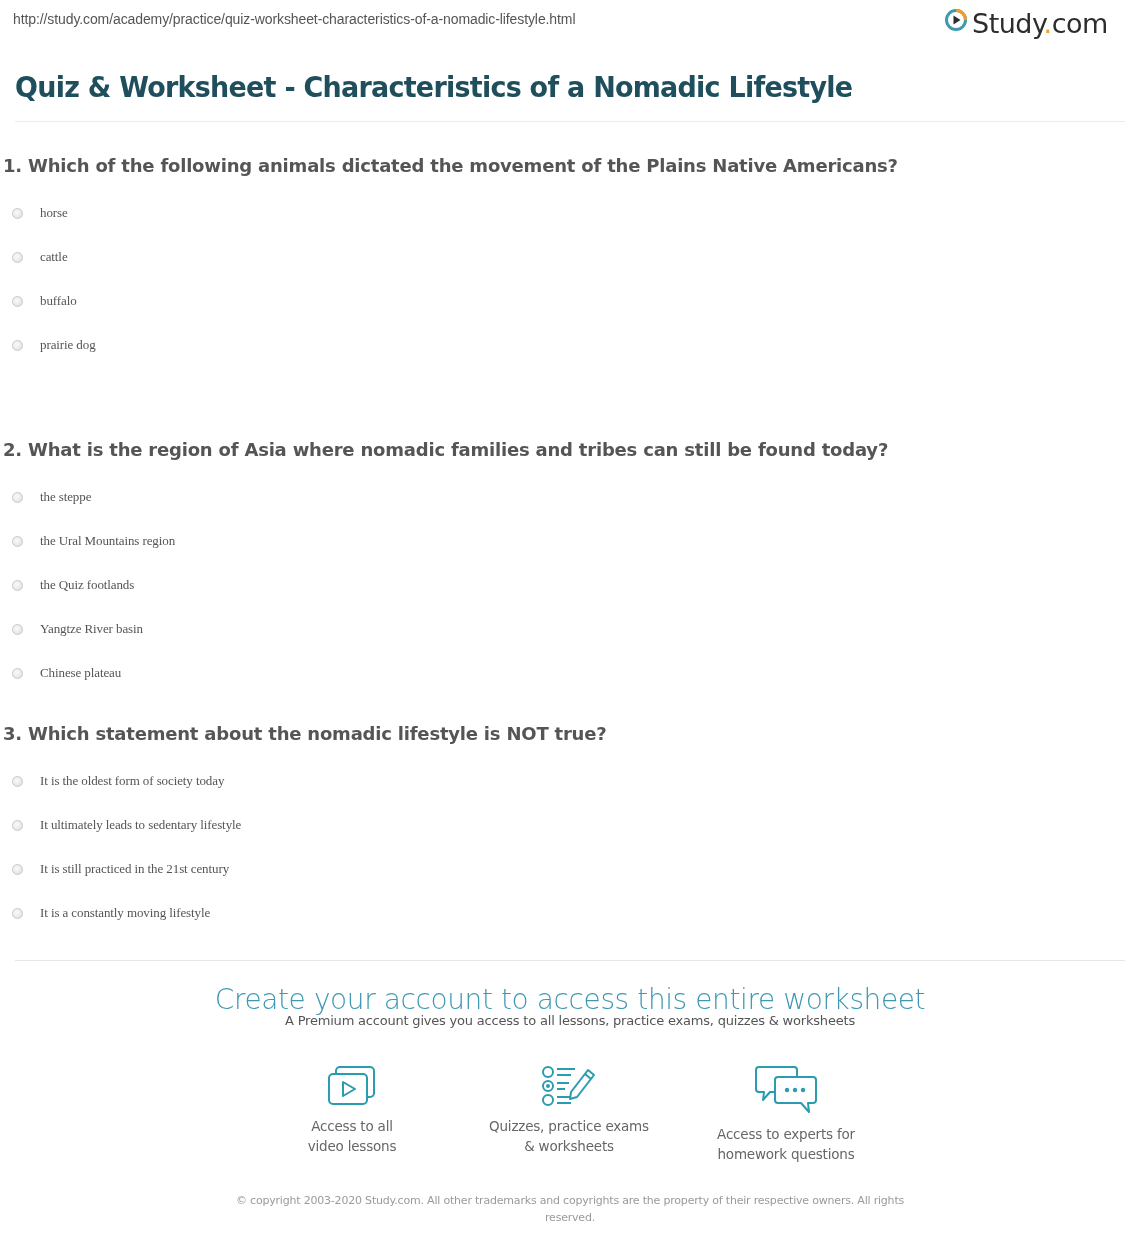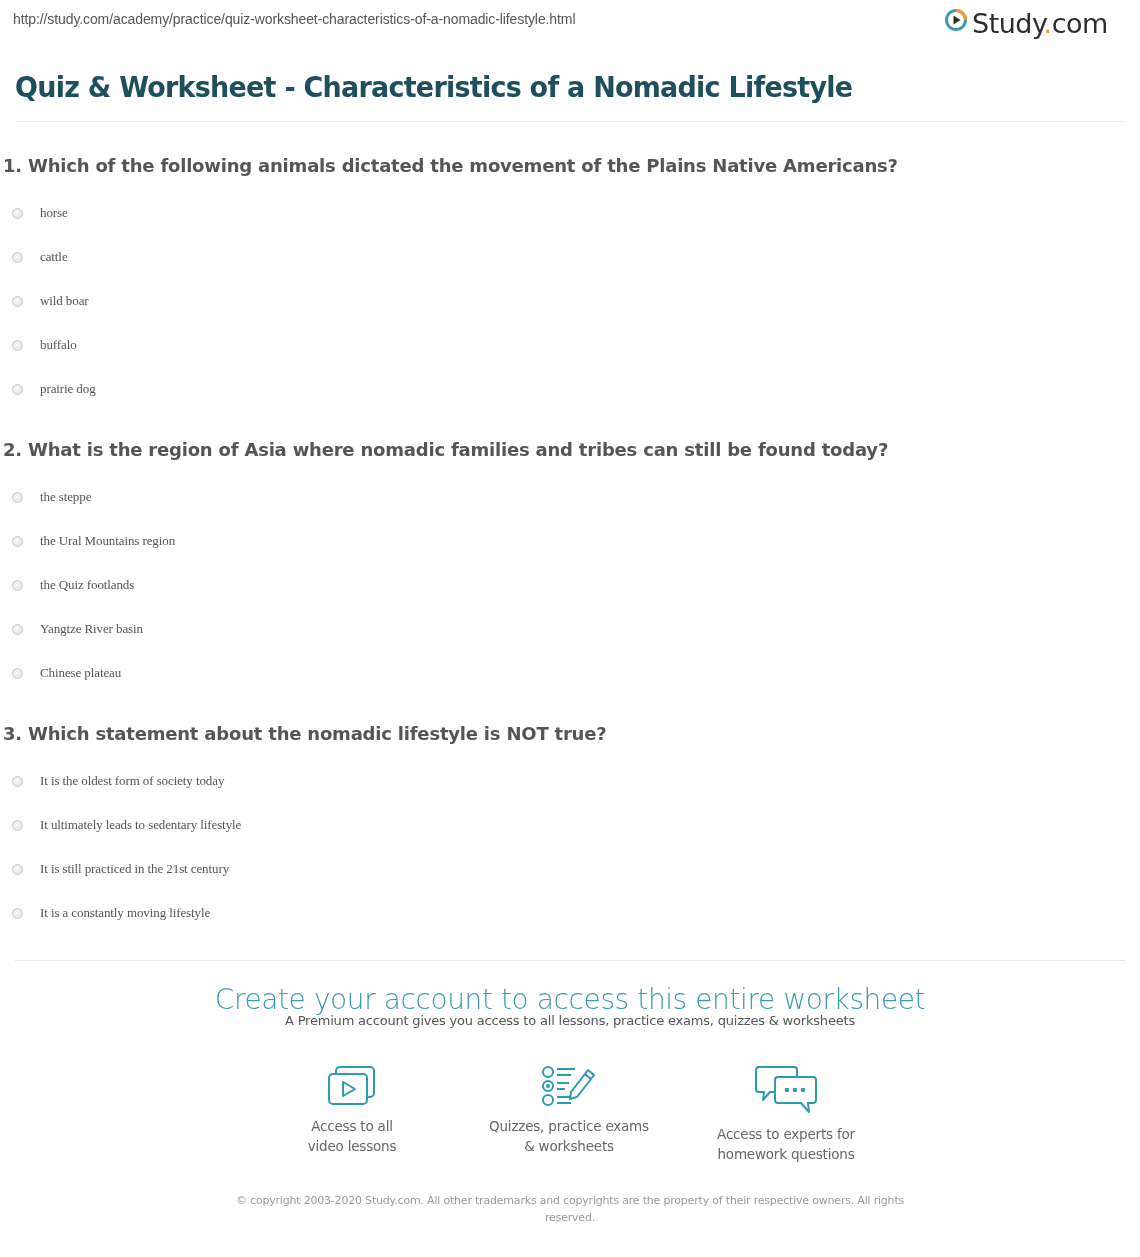--- a/index.html
+++ b/index.html
@@ -56,24 +56,20 @@
 <div class="question" style="top:155px;">
   <div class="q-text">1. Which of the following animals dictated the movement of the Plains Native Americans?</div>
   <div class="answers">
     <div class="answer">
         <span class="radio"></span>
         <span class="a-text">horse</span>
       </div>
     <div class="answer">
         <span class="radio"></span>
         <span class="a-text">cattle</span>
-      </div>
-    <div class="answer">
-        <span class="radio"></span>
-        <span class="a-text">wild boar</span>
       </div>
     <div class="answer">
         <span class="radio"></span>
         <span class="a-text">buffalo</span>
       </div>
     <div class="answer">
         <span class="radio"></span>
         <span class="a-text">prairie dog</span>
       </div>
   </div>

